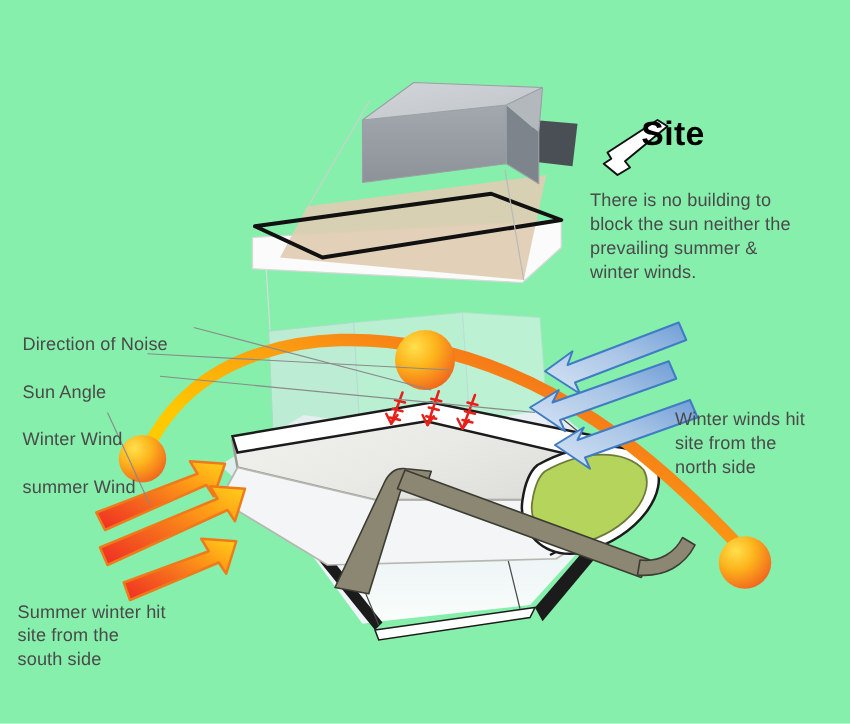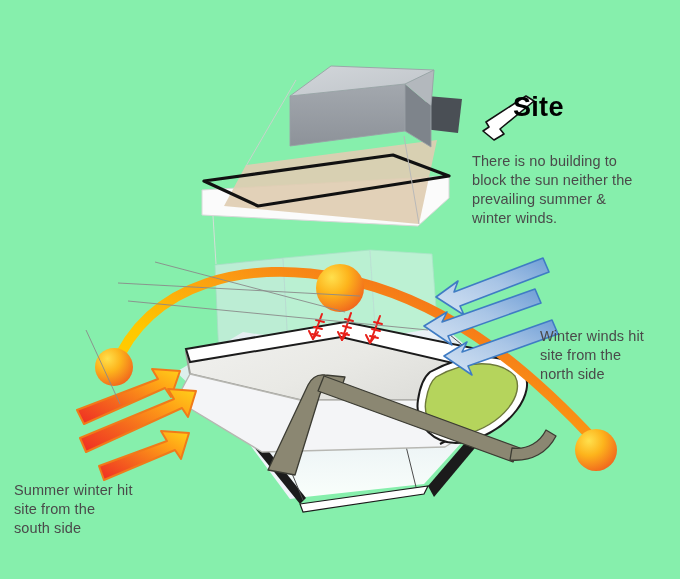--- a/index.html
+++ b/index.html
@@ -234,14 +234,20 @@
 winter winds.</div>
 
   <div class="txt" id="winter-note">Winter winds hit
 site from the
 north side</div>
 
   <div class="txt" id="summer-note">Summer winter hit
 site from the
 south side</div>
 
+  <div class="txt" id="legend-block">
+    <span class="legend-line">Direction of Noise</span>
+    <span class="legend-line">Sun Angle</span>
+    <span class="legend-line">Winter Wind</span>
+    <span class="legend-line">summer Wind</span>
+  </div>
 
 </div>
 
 </body></html>

